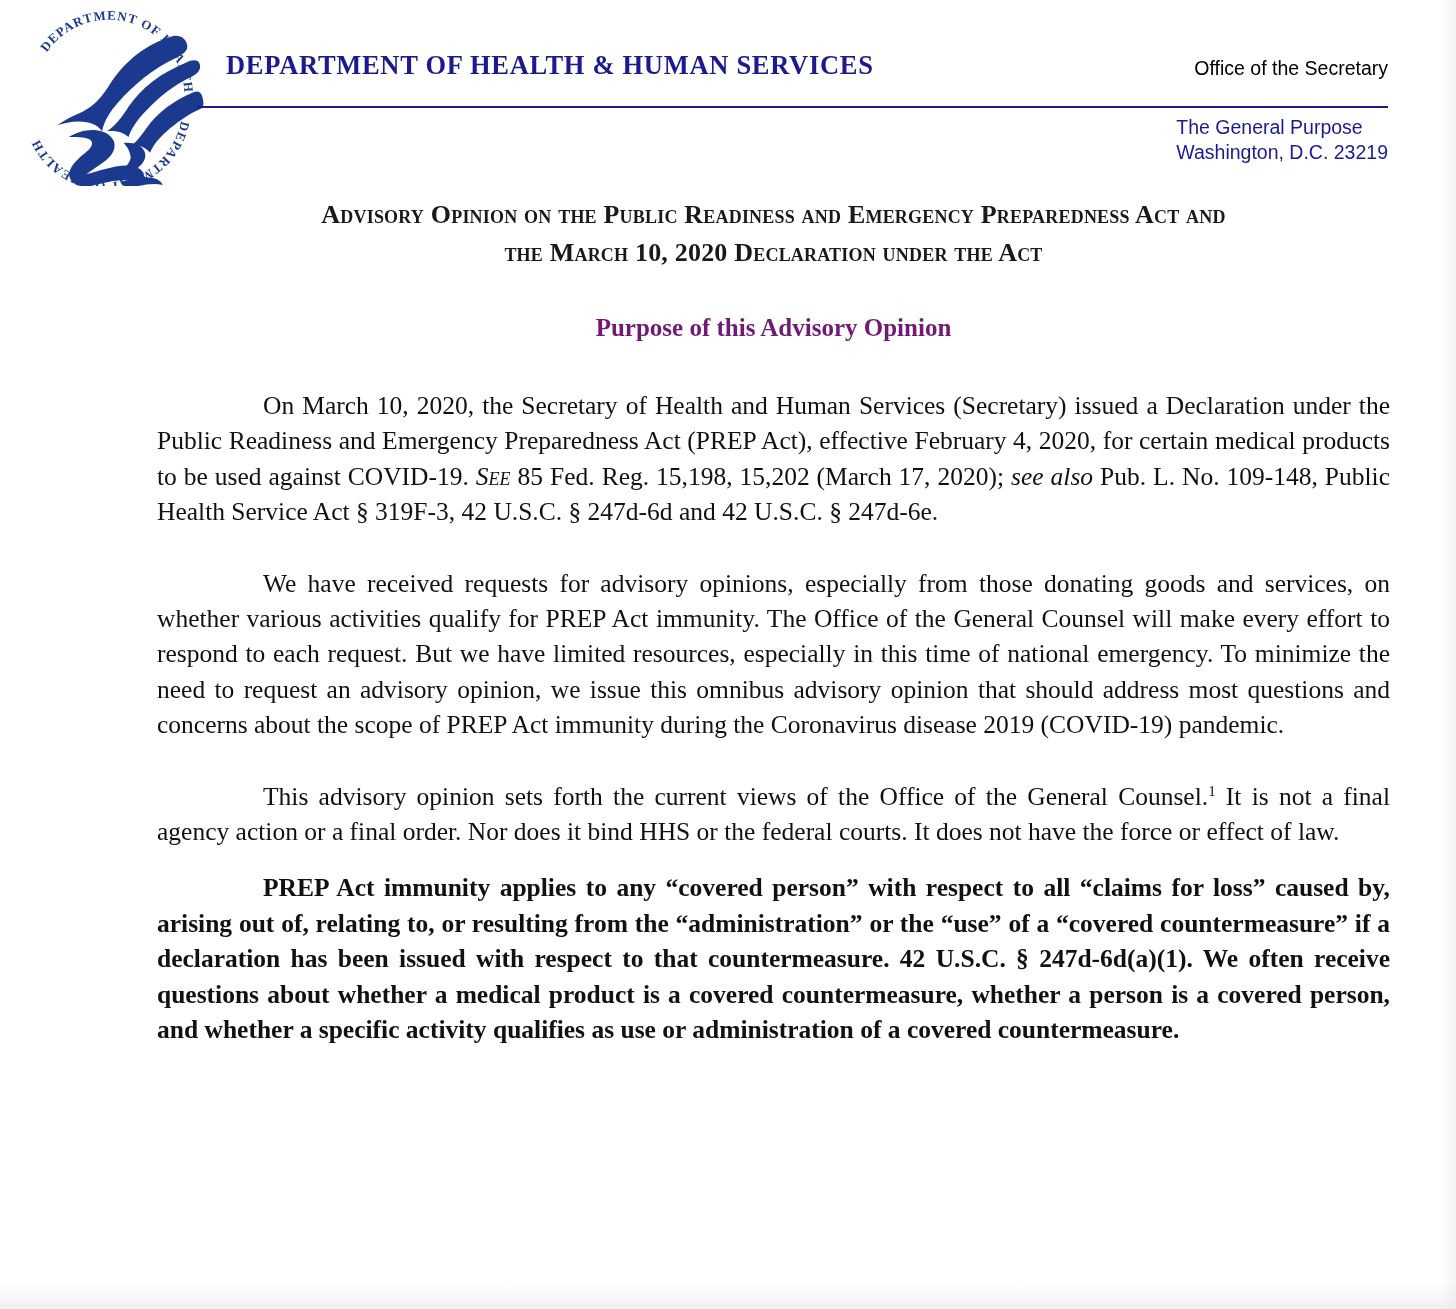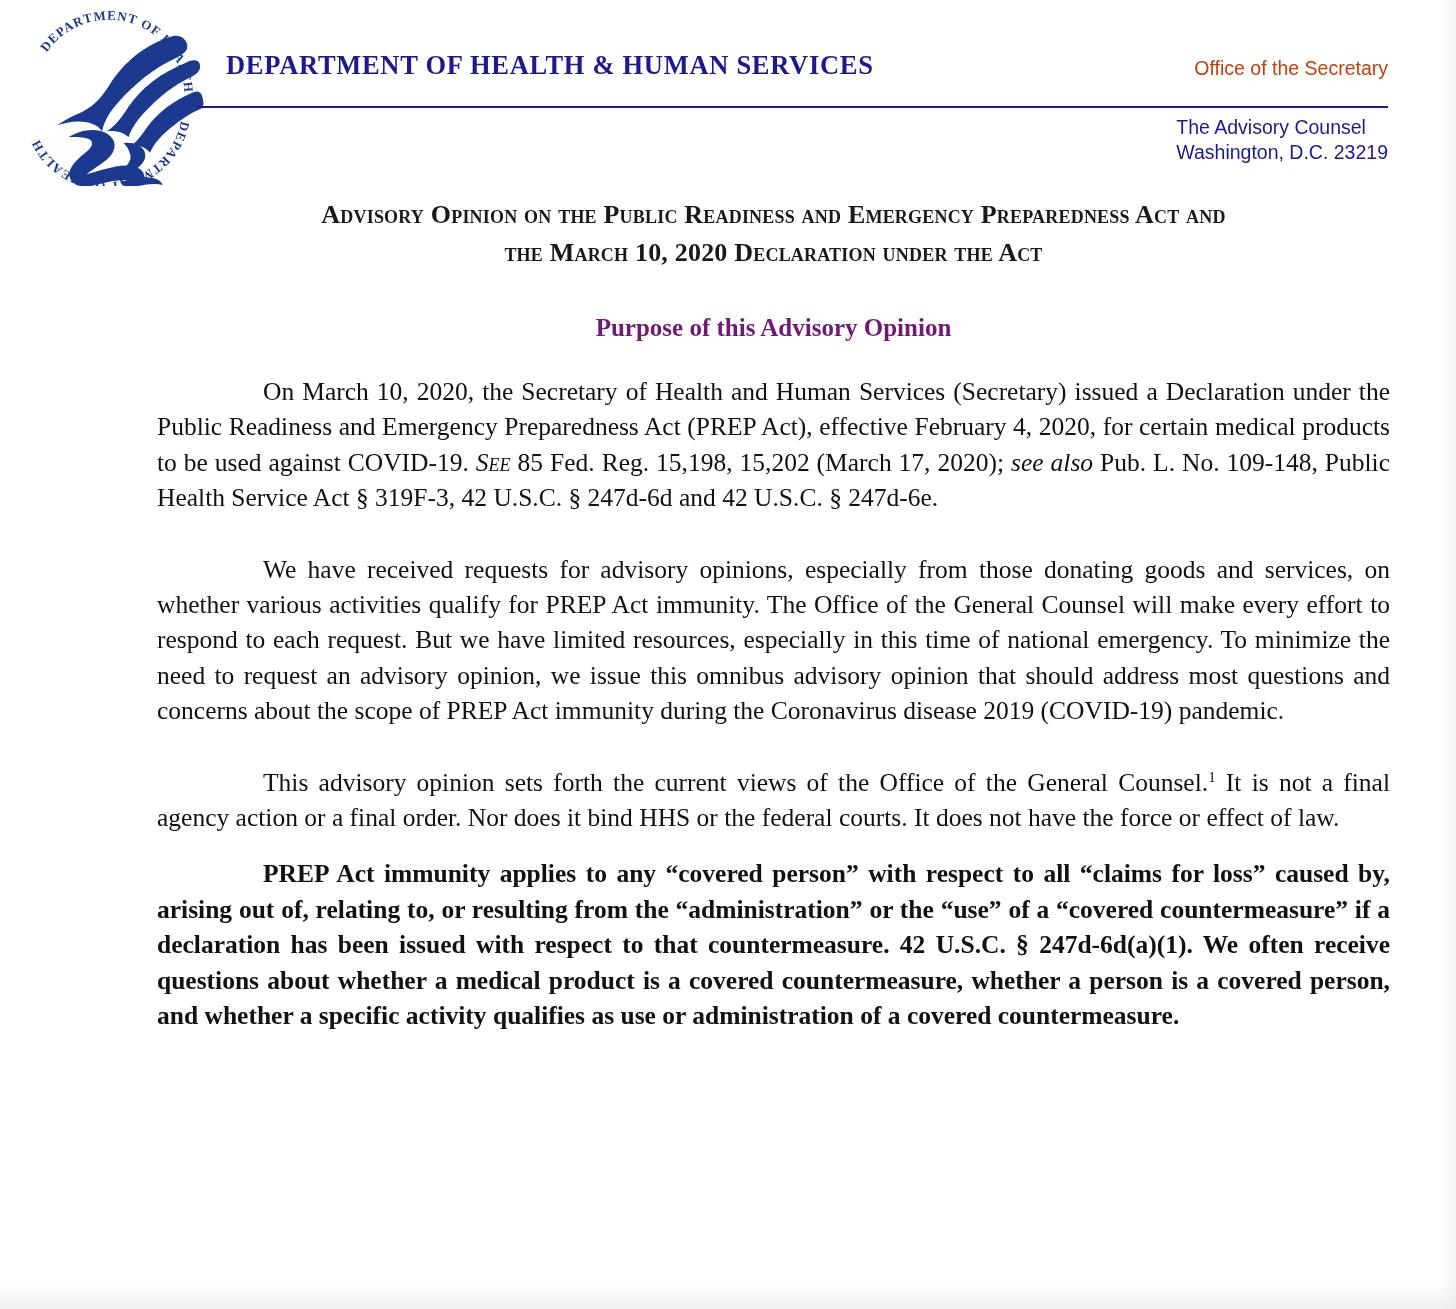--- a/index.html
+++ b/index.html
@@ -43,21 +43,21 @@
     color: #1b1b8f;
     white-space: nowrap;
   }
 
   .office-secretary {
     position: absolute;
     right: 68px;
     top: 57px;
     font-family: "Liberation Sans", "DejaVu Sans", sans-serif;
     font-size: 19.5px;
-    color: #c2410c;
+    color: #000000;
     white-space: nowrap;
     text-align: left;
   }
 
   .head-rule {
     position: absolute;
     left: 197px;
     top: 106px;
     width: 1191px;
     height: 0;
@@ -111,21 +111,21 @@
     font-size: 25.5px;
     line-height: 35.4px;
     text-align: justify;
     text-justify: inter-word;
     text-indent: 106px;
     margin: 0;
     color: #111111;
     -webkit-hyphens: none;
     hyphens: none;
   }
-  p.pgap-1 { margin-top: 32px; }
+  p.pgap-1 { margin-top: 46px; }
   p.pgap-2 { margin-top: 36px; }
   p.pgap-3 { margin-top: 36px; }
   p.pgap-4 { margin-top: 21px; font-weight: bold; }
 
   .it { font-style: italic; }
   .it-sc { font-style: italic; font-variant: small-caps; }
   sup.fn {
     font-size: 15px;
     vertical-align: super;
     line-height: 0;
@@ -194,21 +194,21 @@
     </svg>
   </div>
 
   <div class="dept-title">DEPARTMENT OF HEALTH &amp; HUMAN SERVICES</div>
 
   <div class="office-secretary">Office of the Secretary</div>
 
   <div class="head-rule"></div>
 
   <div class="gc-block">
-    <div>The Advisory Counsel</div>
+    <div>The General Purpose</div>
     <div>Washington, D.C. 23219</div>
   </div>
 </div>
 
 <div class="doc">
 
   <div class="doc-title">
     <span class="ln">Advisory Opinion on the Public Readiness and Emergency Preparedness Act and</span>
     <span class="ln">the March 10, 2020 Declaration under the Act</span>
   </div>

